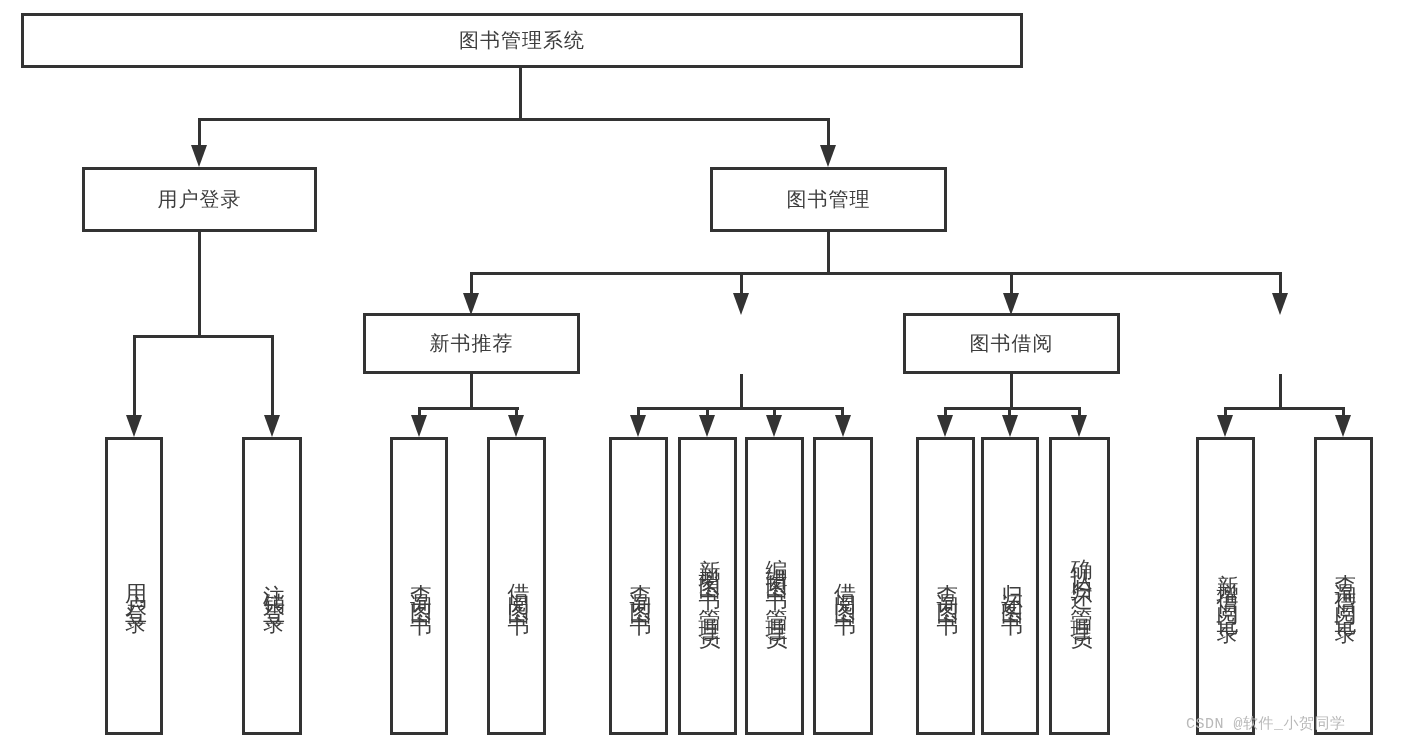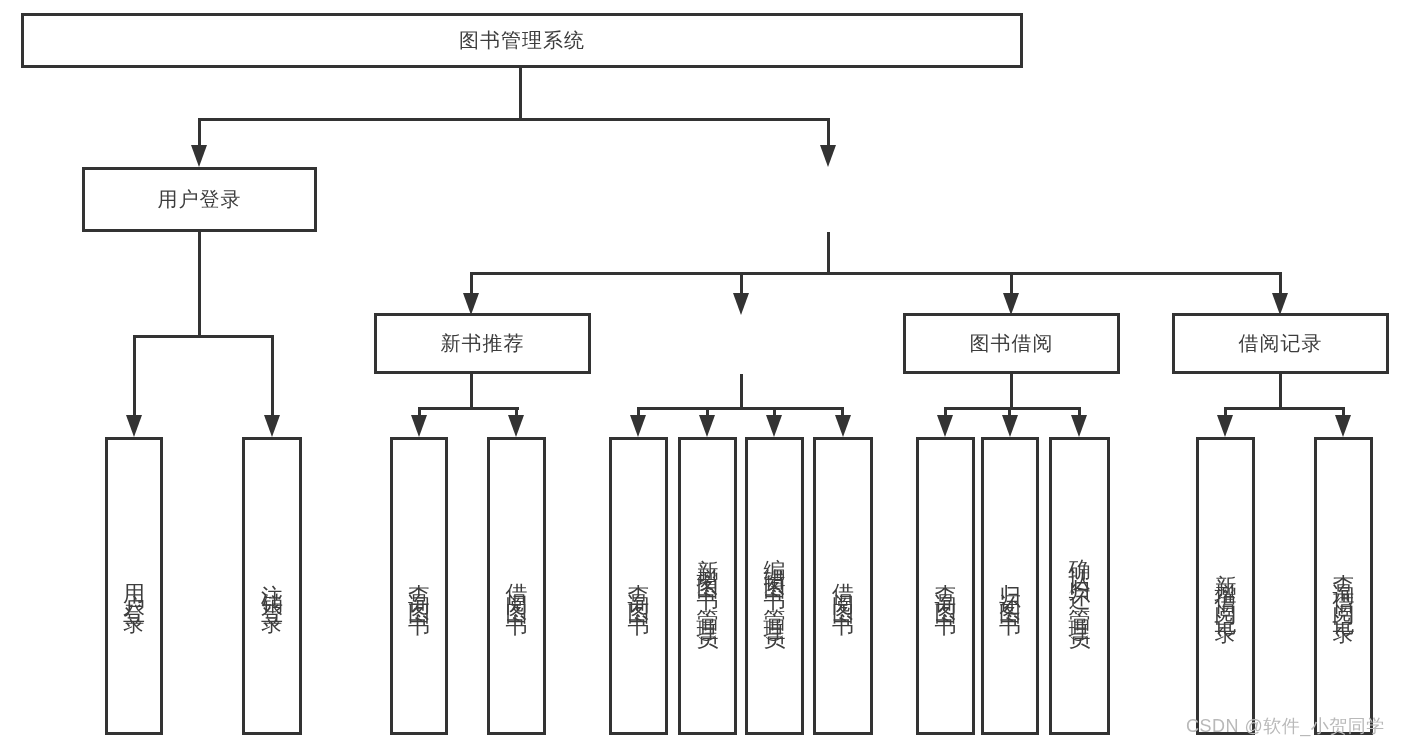--- a/index.html
+++ b/index.html
@@ -1,21 +1,21 @@
 <!DOCTYPE html>
 <html><head>
 <meta charset="utf-8">
 <style>
   html, body { margin: 0; padding: 0; background: #ffffff; }
   .stage {
     position: relative;
     width: 1405px;
     height: 747px;
     background: #ffffff;
-    font-family: Liberation Sans, sans-serif;
+    font-family: Liberation Mono, monospace;
     overflow: hidden;
   }
   
   .node {
     position: absolute;
     box-sizing: border-box;
     border: 3px solid #333333;
     background: #ffffff;
     display: flex;
     align-items: center;
@@ -41,21 +41,21 @@
     width: 0; height: 0;
     border-left: 8px solid transparent;
     border-right: 8px solid transparent;
     border-top: 22px solid #333333;
     z-index: 1;
   }
   .wm {
     position: absolute;
     left: 1186px;
     top: 714px;
-    font-size: 18px;
+    font-size: 15px;
     color: #b9b9b9;
     letter-spacing: 0.5px;
     z-index: 6;
     white-space: nowrap;
   }
 </style>
 </head>
 <body>
 
 <div class="stage">
@@ -67,47 +67,47 @@
   <div class="vl" style="left:519px; top:68px; height:52px;"></div>
   <div class="hl" style="left:198px; top:118px; width:632px;"></div>
   <div class="vl" style="left:198px; top:121px; height:26px;"></div>
   <div class="ar" style="left:191px; top:145px;"></div>
   <div class="vl" style="left:827px; top:121px; height:26px;"></div>
   <div class="ar" style="left:820px; top:145px;"></div>
 
   <div class="node hnode" style="left:82px; top:167px; width:235px; height:65px;">
     <span class="lbl">用户登录</span>
   </div>
+  <div class="node hnode" style="left:710px; top:167px; width:237px; height:65px;">
+    <span class="lbl">图书管理</span>
+  </div>
 
   <div class="vl" style="left:198px; top:232px; height:105px;"></div>
   <div class="hl" style="left:133px; top:335px; width:141px;"></div>
   <div class="vl" style="left:133px; top:338px; height:78px;"></div>
   <div class="ar" style="left:126px; top:415px;"></div>
   <div class="vl" style="left:271px; top:338px; height:78px;"></div>
   <div class="ar" style="left:264px; top:415px;"></div>
 
   <div class="vl" style="left:827px; top:232px; height:42px;"></div>
   <div class="hl" style="left:470px; top:272px; width:812px;"></div>
   <div class="vl" style="left:470px; top:275px; height:20px;"></div>
   <div class="ar" style="left:463px; top:293px;"></div>
   <div class="vl" style="left:740px; top:275px; height:20px;"></div>
   <div class="ar" style="left:733px; top:293px;"></div>
   <div class="vl" style="left:1010px; top:275px; height:20px;"></div>
   <div class="ar" style="left:1003px; top:293px;"></div>
   <div class="vl" style="left:1279px; top:275px; height:20px;"></div>
   <div class="ar" style="left:1272px; top:293px;"></div>
 
-  <div class="node hnode" style="left:374px; top:313px; width:217px; height:61px;">
+  <div class="node hnode" style="left:363px; top:313px; width:217px; height:61px;">
     <span class="lbl">新书推荐</span>
   </div>
   <div class="node hnode" style="left:903px; top:313px; width:217px; height:61px;">
     <span class="lbl">图书借阅</span>
-  </div>
-  <div class="node hnode" style="left:1172px; top:313px; width:217px; height:61px;">
-    <span class="lbl">借阅记录</span>
   </div>
 
   <div class="vl" style="left:470px; top:374px; height:35px;"></div>
   <div class="hl" style="left:418px; top:407px; width:101px;"></div>
   <div class="vl" style="left:418px; top:410px; height:8px;"></div>
   <div class="ar" style="left:411px; top:415px;"></div>
   <div class="vl" style="left:515px; top:410px; height:8px;"></div>
   <div class="ar" style="left:508px; top:415px;"></div>
 
   <div class="vl" style="left:740px; top:374px; height:35px;"></div>

